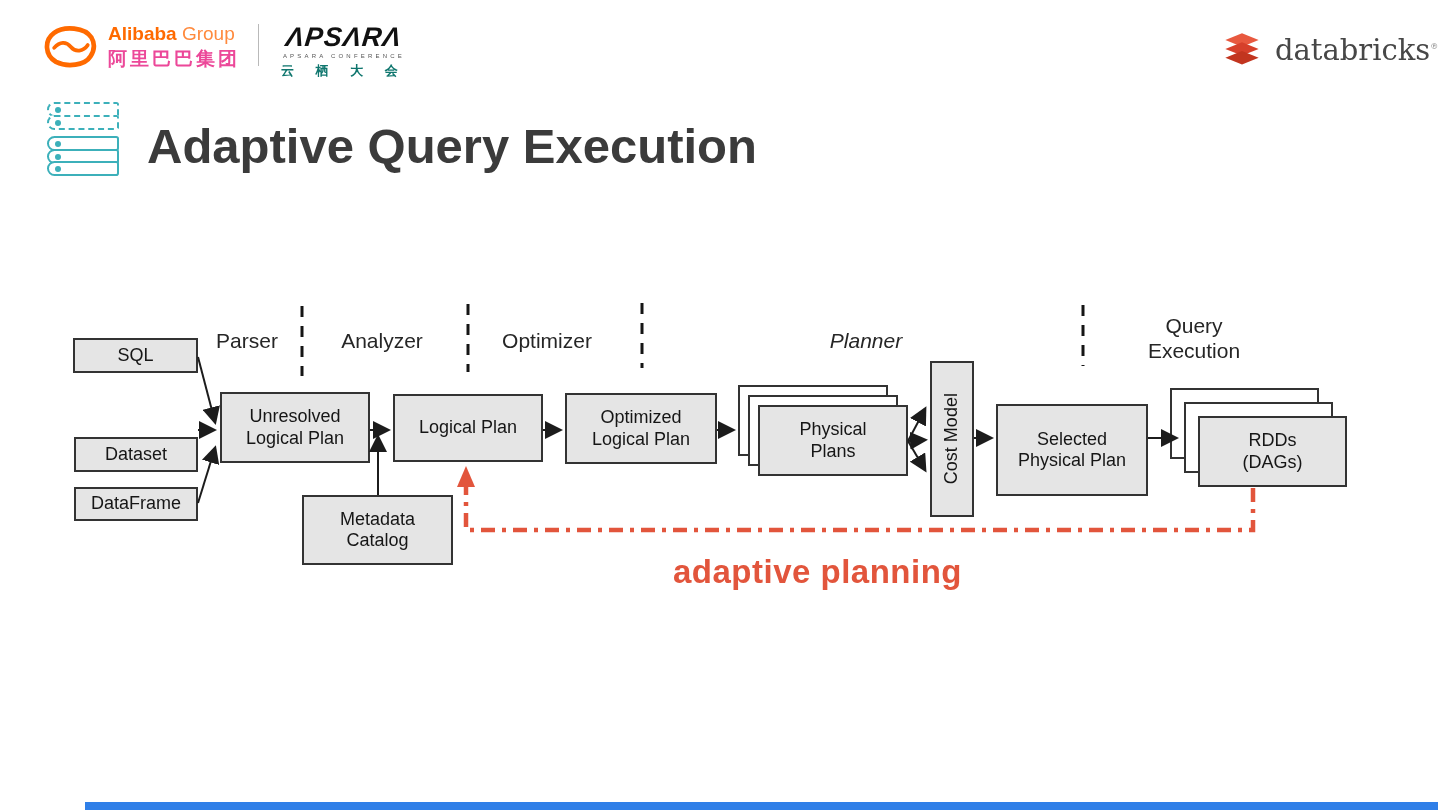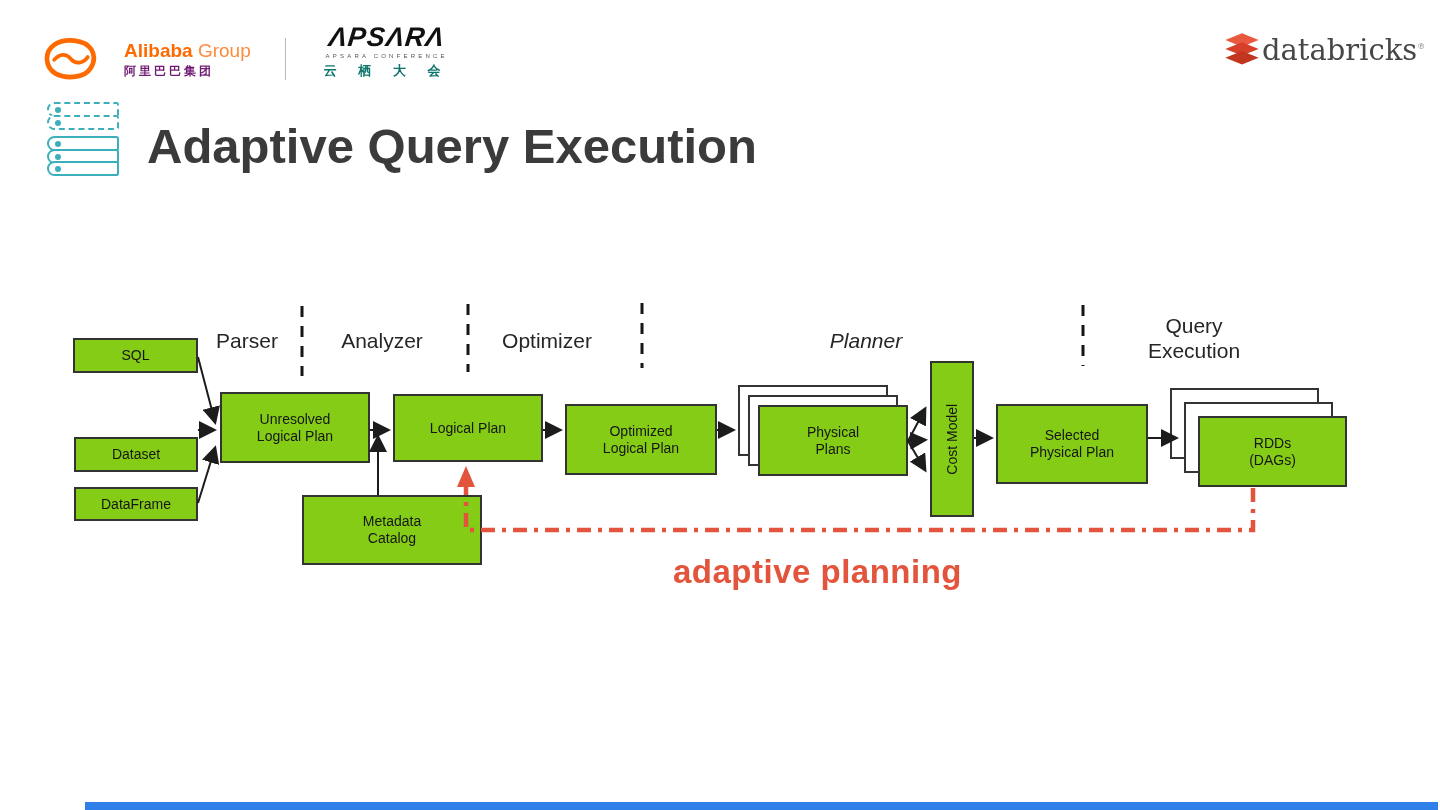--- a/index.html
+++ b/index.html
@@ -8,47 +8,47 @@
     position:relative;
     width:1440px; height:810px;
     background:#ffffff;
     font-family:"Liberation Sans", sans-serif;
     overflow:hidden;
     color:#1b1b1b;
   }
   .abs { position:absolute; }
 
   
-  .alibaba-block { left:42px; top:24px; display:flex; align-items:flex-end; gap:26px; }
+  .alibaba-block { left:42px; top:24px; display:flex; align-items:flex-start; gap:10px; }
   .alibaba-text .en { font-size:19px; font-weight:bold; color:#FF6A00; line-height:1.05; }
   .alibaba-text .en .light { font-weight:normal; color:#FF8A3D; }
-  .alibaba-text .cn { font-size:12px; font-weight:bold; color:#701a75; letter-spacing:3px; margin-top:2px; }
+  .alibaba-text .cn { font-size:19px; font-weight:bold; color:#ec4899; letter-spacing:3px; margin-top:2px; }
   .logo-divider { width:1px; height:42px; background:#b9b9b9; margin:0 12px 0 8px; }
   .apsara-block { display:flex; flex-direction:column; align-items:center; }
   .apsara-word { font-size:27px; font-weight:bold; font-style:italic; color:#111; letter-spacing:1px; transform:skewX(-6deg); line-height:1; }
   .apsara-sub { font-size:6px; color:#555; letter-spacing:3.2px; margin-top:2px; white-space:nowrap; }
   .apsara-cn { font-size:13px; font-weight:bold; color:#0f766e; letter-spacing:9px; margin-top:3px; white-space:nowrap; }
 
-  .databricks-block { left:1222px; top:32px; display:flex; align-items:center; gap:0; }
+  .databricks-block { left:1222px; top:32px; display:flex; align-items:center; gap:13px; }
   .databricks-word { font-family:"DejaVu Serif", serif; font-size:29px; color:#474747; letter-spacing:0px; }
   .databricks-word sup { font-size:8px; color:#777; }
 
   
   .title-icon { left:47px; top:102px; width:74px; }
   .log-row { position:relative; width:72px; height:15px; border:2.5px solid #3CB0BA; border-radius:8px 3px 3px 8px; margin-bottom:-2.5px; background:#fff; }
   .log-row.dashed { border-style:dashed; }
   .log-row::before { content:""; position:absolute; left:6px; top:3px; width:6px; height:6px; border-radius:50%; background:#3CB0BA; }
   .log-gap { height:9px; }
   .page-title { left:147px; top:118px; font-size:49px; color:#3b3b3b; font-weight:700; letter-spacing:0px; }
 
   
   .node {
-    position:absolute; background:#84cc16; border:2px solid #333;
+    position:absolute; background:#e5e5e5; border:2px solid #333;
     display:flex; align-items:center; justify-content:center;
-    text-align:center; font-size:14px; line-height:1.18; color:#161616;
+    text-align:center; font-size:18px; line-height:1.18; color:#161616;
     white-space:pre-line; z-index:3;
   }
   .sheet { position:absolute; background:#fff; border:2px solid #333; }
   .stage-label { position:absolute; text-align:center; font-size:21px; color:#262626; white-space:pre-line; line-height:1.2; z-index:2; }
   .rot-text { transform:rotate(-90deg); white-space:nowrap; }
 
   .adaptive-label { left:660px; top:553px; width:315px; text-align:center; font-size:33px; font-weight:700; color:#E2553C; letter-spacing:0.5px; z-index:4; }
 
   .arrow-layer { left:0; top:0; width:1440px; height:810px; z-index:6; pointer-events:none; }
 
@@ -93,41 +93,41 @@
 </div>
 <h1 class="abs page-title">Adaptive Query Execution</h1>
 
 <div class="node" style="left:73px;  top:338px; width:125px; height:35px;">SQL</div>
 <div class="node" style="left:74px;  top:413px; width:124px; height:35px;margin-top:24px;">Dataset</div>
 <div class="node" style="left:74px;  top:487px; width:124px; height:34px;">DataFrame</div>
 
 <div class="node" style="left:220px; top:392px; width:150px; height:71px;">Unresolved
 Logical Plan</div>
 <div class="node" style="left:393px; top:394px; width:150px; height:68px;">Logical Plan</div>
-<div class="node" style="left:565px; top:393px; width:152px; height:71px;margin-top:11px;">Optimized
+<div class="node" style="left:565px; top:393px; width:152px; height:71px;">Optimized
 Logical Plan</div>
 
 <div class="sheet" style="left:738px; top:385px; width:150px; height:71px; z-index:1;"></div>
 <div class="sheet" style="left:748px; top:395px; width:150px; height:71px; z-index:2;"></div>
 <div class="node" style="left:758px; top:405px; width:150px; height:71px;">Physical
 Plans</div>
 
 <div class="node" style="left:930px; top:361px; width:44px; height:156px;">
   <span class="rot-text">Cost Model</span>
 </div>
 
-<div class="node" style="left:996px; top:404px; width:152px; height:80px;">Selected
+<div class="node" style="left:996px; top:404px; width:152px; height:92px;">Selected
 Physical Plan</div>
 
 <div class="sheet" style="left:1170px; top:388px; width:149px; height:71px; z-index:1;"></div>
 <div class="sheet" style="left:1184px; top:402px; width:149px; height:71px; z-index:2;"></div>
 <div class="node" style="left:1198px; top:416px; width:149px; height:71px;">RDDs
 (DAGs)</div>
 
-<div class="node" style="left:302px; top:495px; width:180px; height:70px;">Metadata
+<div class="node" style="left:302px; top:495px; width:151px; height:70px;">Metadata
 Catalog</div>
 
 <div class="stage-label" style="left:203px;  top:328px; width:88px;">Parser</div>
 <div class="stage-label" style="left:328px;  top:328px; width:108px;">Analyzer</div>
 <div class="stage-label" style="left:486px;  top:328px; width:122px;">Optimizer</div>
 <div class="stage-label" style="left:820px;  top:328px; width:92px;font-style:italic;">Planner</div>
 <div class="stage-label" style="left:1134px; top:313px; width:120px;">Query
 Execution</div>
 
 <div class="abs adaptive-label">adaptive planning</div>

